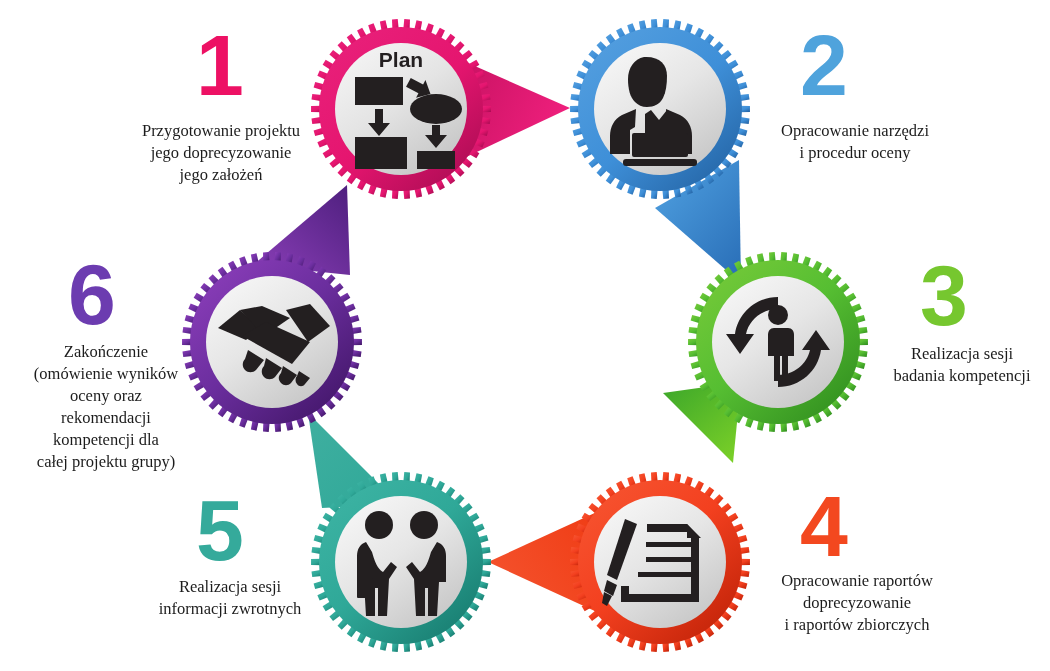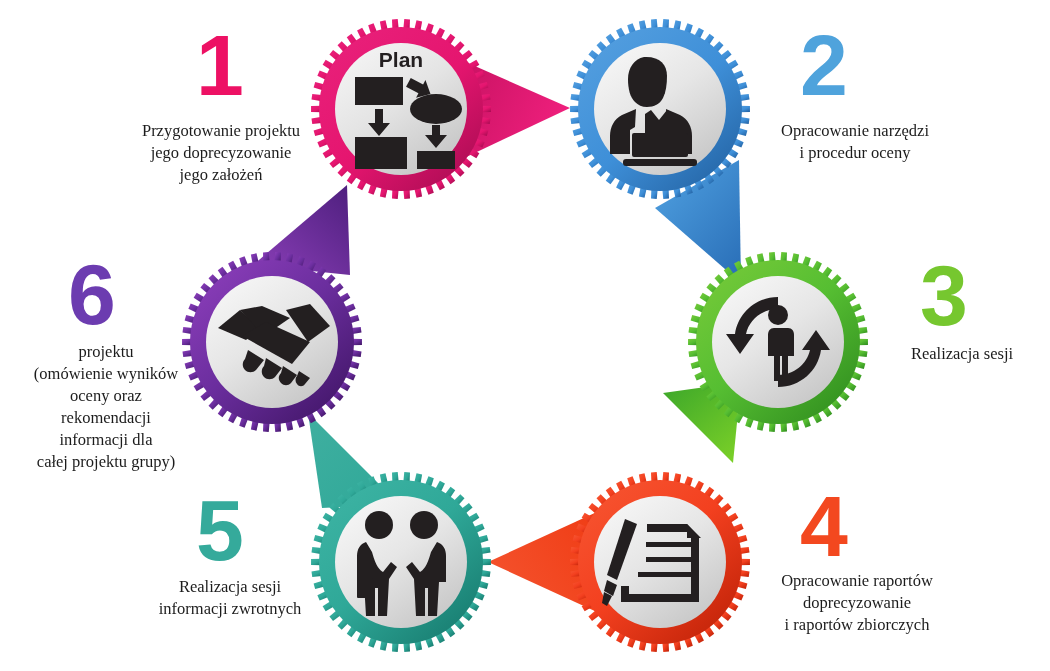--- a/index.html
+++ b/index.html
@@ -588,35 +588,36 @@
     <div>jego założeń</div>
   </div>
 
   <div class="caption cap-center" style="left:744px; top:120px; width:222px;">
     <div>Opracowanie narzędzi</div>
     <div>i procedur oceny</div>
   </div>
 
   <div class="caption cap-center" style="left:880px; top:343px; width:164px;">
     <div>Realizacja sesji</div>
+    <div>badania kompetencji</div>
   </div>
 
   <div class="caption cap-center" style="left:746px; top:570px; width:222px;">
     <div>Opracowanie raportów</div>
     <div>doprecyzowanie</div>
     <div>i raportów zbiorczych</div>
   </div>
 
   <div class="caption cap-center" style="left:140px; top:576px; width:180px;">
     <div>Realizacja sesji</div>
     <div>informacji zwrotnych</div>
   </div>
 
   <div class="caption cap-center" style="left:18px; top:341px; width:176px;">
-    <div>projektu</div>
+    <div>Zakończenie</div>
     <div>(omówienie wyników</div>
     <div>oceny oraz</div>
     <div>rekomendacji</div>
-    <div>informacji dla</div>
+    <div>kompetencji dla</div>
     <div>całej projektu grupy)</div>
   </div>
 
 </div>
 
 </body></html>

